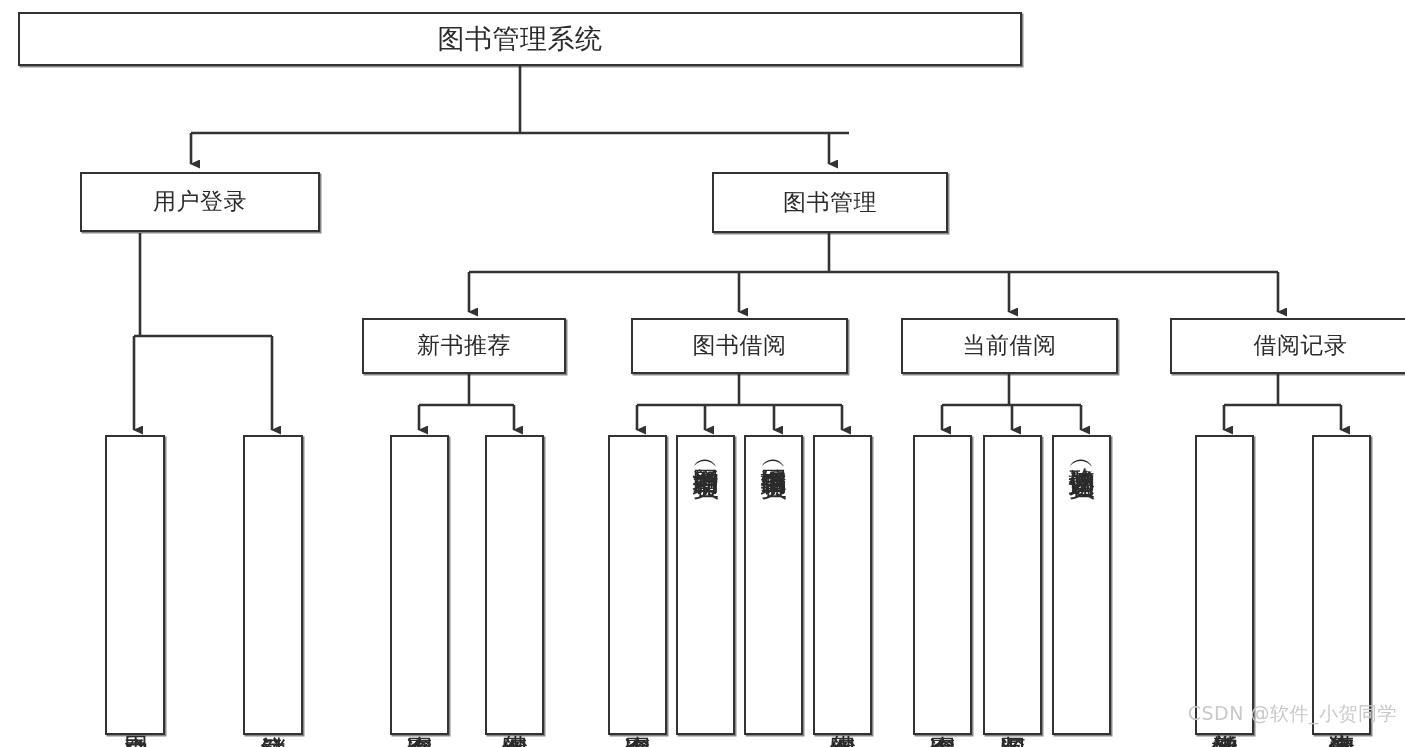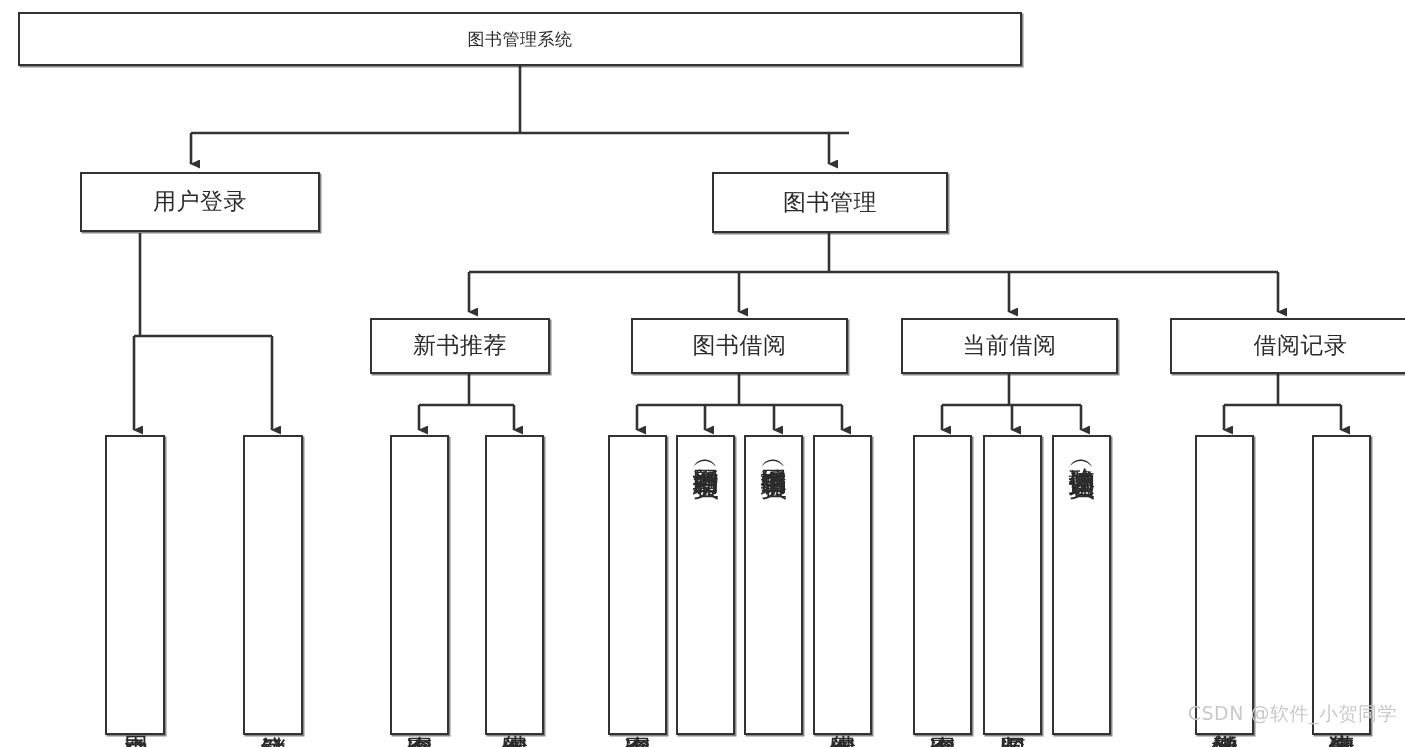--- a/index.html
+++ b/index.html
@@ -38,21 +38,21 @@
     justify-content: center;
   }
   .node-h .node-label {
     font-size: 23px;
     line-height: 1.1;
     color: #2b2b2b;
     letter-spacing: 0.5px;
     white-space: nowrap;
   }
   .node-root .node-label {
-    font-size: 17px;
+    font-size: 27px;
   }
   .node-v {
     display: flex;
     align-items: flex-end;
     justify-content: center;
   }
   .node-v.align-top {
     align-items: flex-start;
   }
   .node-v .node-label {
@@ -139,21 +139,21 @@
   </div>
 
   <div class="node node-h" style="left:80px; top:172px; width:240px; height:60px;">
     <span class="node-label">用户登录</span>
   </div>
 
   <div class="node node-h" style="left:712px; top:172px; width:236px; height:61px;">
     <span class="node-label">图书管理</span>
   </div>
 
-  <div class="node node-h" style="left:370px; top:318px; width:180px; height:56px;">
+  <div class="node node-h" style="left:362px; top:318px; width:204px; height:56px;">
     <span class="node-label">新书推荐</span>
   </div>
 
   <div class="node node-h" style="left:631px; top:318px; width:217px; height:56px;">
     <span class="node-label">图书借阅</span>
   </div>
 
   <div class="node node-h" style="left:901px; top:318px; width:217px; height:56px;">
     <span class="node-label">当前借阅</span>
   </div>

